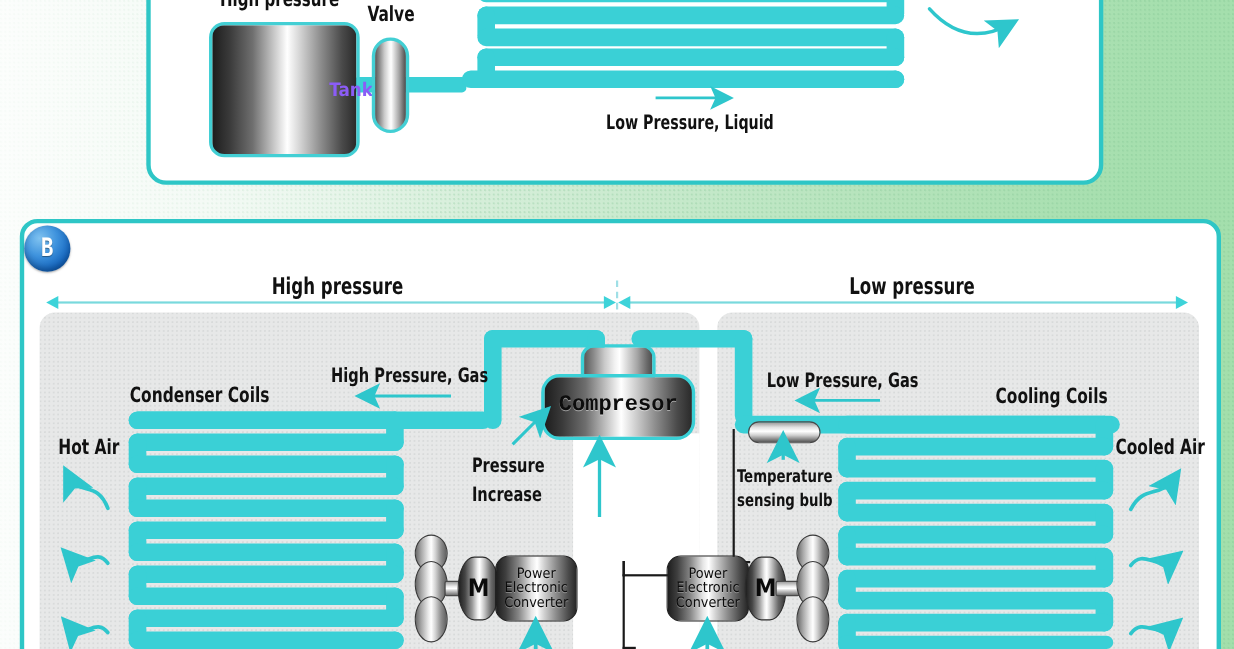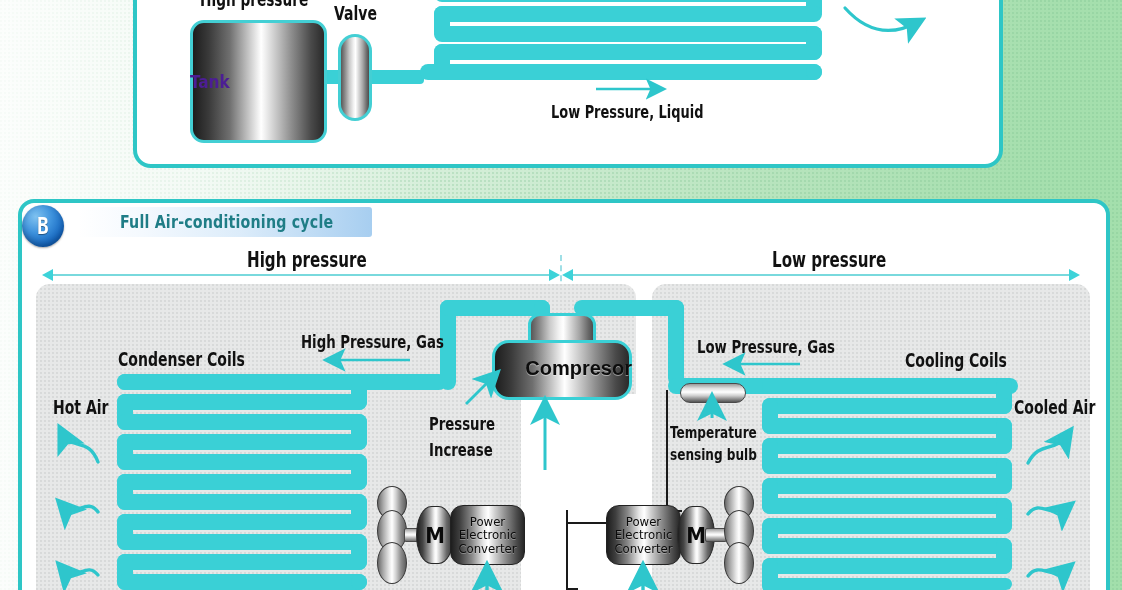--- a/index.html
+++ b/index.html
@@ -75,31 +75,31 @@
     transform-origin:left center;}
 
   
   .metal{position:absolute;
     background:linear-gradient(90deg,#1d1d1d 0%,#3a3a3a 12%,#6f6f6f 28%,#cfcfcf 44%,#ffffff 52%,#d8d8d8 60%,#8e8e8e 75%,#4a4a4a 90%,#2a2a2a 100%);}
   .metal-soft{position:absolute;
     background:linear-gradient(90deg,#585858 0%,#8a8a8a 14%,#c9c9c9 30%,#f2f2f2 45%,#ffffff 52%,#dcdcdc 62%,#a5a5a5 78%,#6a6a6a 92%,#4d4d4d 100%);}
 
   .tank{left:190px;top:20px;width:137px;height:123px;border-radius:14px;
     border:3px solid #43cfd4;box-sizing:border-box;}
-  .tank-txt{position:absolute;left:190px;top:72px;width:137px;color:#4c1d95;font-size:17px;
-    font-weight:bold;text-align:left;font-family:"DejaVu Sans Condensed","Liberation Sans Narrow","Liberation Sans",sans-serif;}
+  .tank-txt{position:absolute;left:190px;top:72px;width:137px;color:#8b5cf6;font-size:17px;
+    font-weight:bold;text-align:right;font-family:"DejaVu Sans Condensed","Liberation Sans Narrow","Liberation Sans",sans-serif;padding-left:12px;}
   .valve{left:338px;top:34px;width:34px;height:87px;border-radius:17px;
     border:3px solid #43cfd4;box-sizing:border-box;}
 
   .comp-dome{left:528px;top:313px;width:68px;height:32px;border-radius:12px 12px 4px 4px;
     border:3px solid #3ad0d6;box-sizing:border-box;}
   .comp-body{left:492px;top:340px;width:140px;height:60px;border-radius:17px;
     border:3px solid #3ad0d6;box-sizing:border-box;}
-  .comp-txt{position:absolute;left:492px;top:357px;width:140px;text-align:right;color:#0d0d0d;
-    font-size:20px;font-weight:bold;font-family:Liberation Sans, sans-serif;
+  .comp-txt{position:absolute;left:492px;top:357px;width:140px;text-align:center;color:#0d0d0d;
+    font-size:20px;font-weight:bold;font-family:Liberation Mono, monospace;
     text-shadow:0 1px 0 rgba(255,255,255,.45);}
 
   .bulb{position:absolute;left:680px;top:383px;width:66px;height:20px;border-radius:10px;
     background:linear-gradient(180deg,#9a9a9a 0%,#e2e2e2 25%,#ffffff 45%,#cfcfcf 65%,#6f6f6f 92%,#555 100%);
     border:1px solid #4a4a4a;box-sizing:border-box;}
   .cap{position:absolute;border:2px solid #1a1a1a;box-sizing:border-box;}
 
   
   .fanblade{position:absolute;border-radius:50%;
     background:linear-gradient(90deg,#6a6a6a 0%,#a8a8a8 18%,#e8e8e8 40%,#ffffff 50%,#d2d2d2 64%,#8d8d8d 82%,#5e5e5e 100%);
@@ -155,23 +155,20 @@
   <div class="metal-soft valve"></div>
   <div class="lbl" style="left:334px;top:2px;font-size:19px;transform:scaleX(.82);">Valve</div>
 
   <div class="lbl" style="left:551px;top:101px;font-size:18px;transform:scaleX(.8);">Low Pressure, Liquid</div>
 
   <div class="panel panel-b"></div>
 
   <div class="badge">
     <span>B</span>
   </div>
-  <div class="sec-bar">
-    <span>Full Air-conditioning cycle</span>
-  </div>
 
   <div class="p-label hp-label">High pressure</div>
   <div class="p-label lp-label">Low pressure</div>
   <div class="p-axis hp-axis"></div>
   <div class="p-axis lp-axis"></div>
   <div class="arr arr-l" style="left:42px;top:269px;"></div>
   <div class="arr arr-r" style="left:549px;top:269px;"></div>
   <div class="arr arr-l" style="left:562px;top:269px;"></div>
   <div class="arr arr-r" style="left:1069px;top:269px;"></div>
   <div class="mid-dash"></div>

